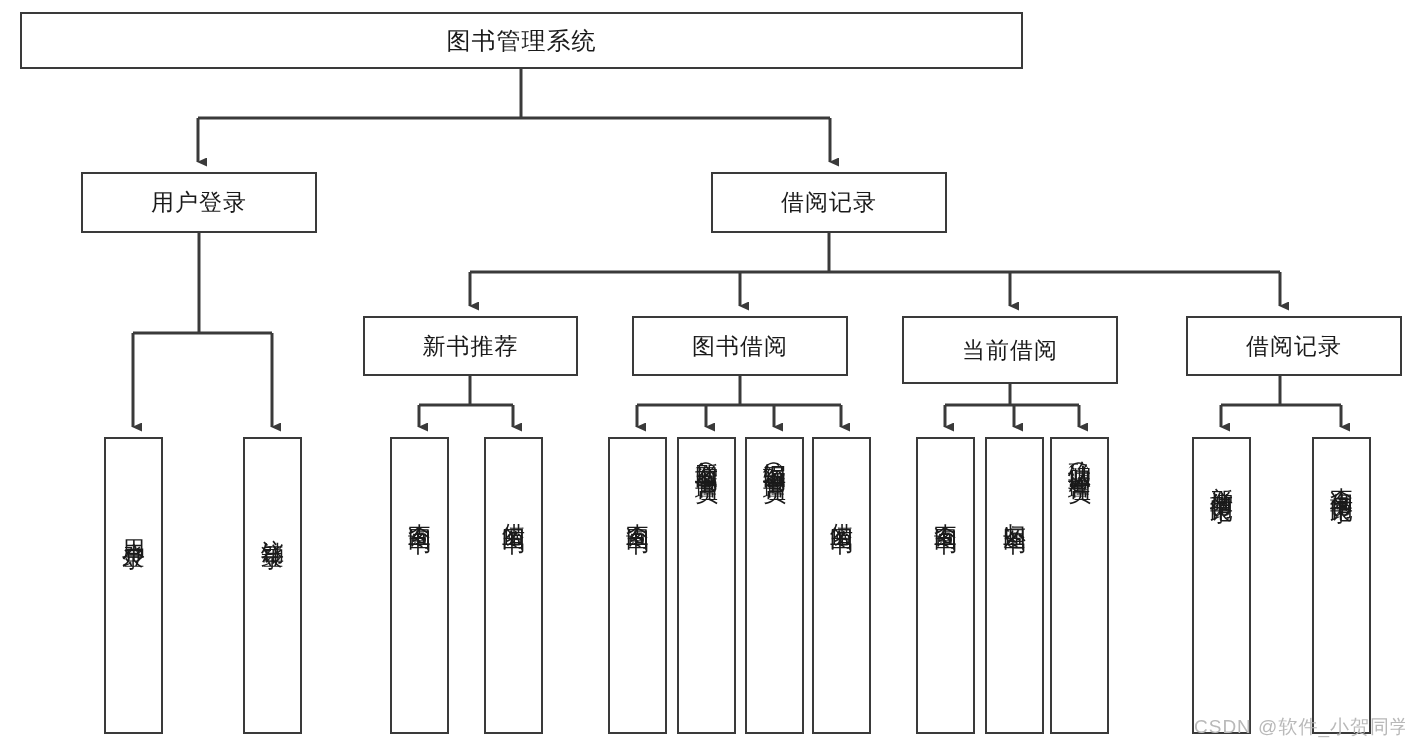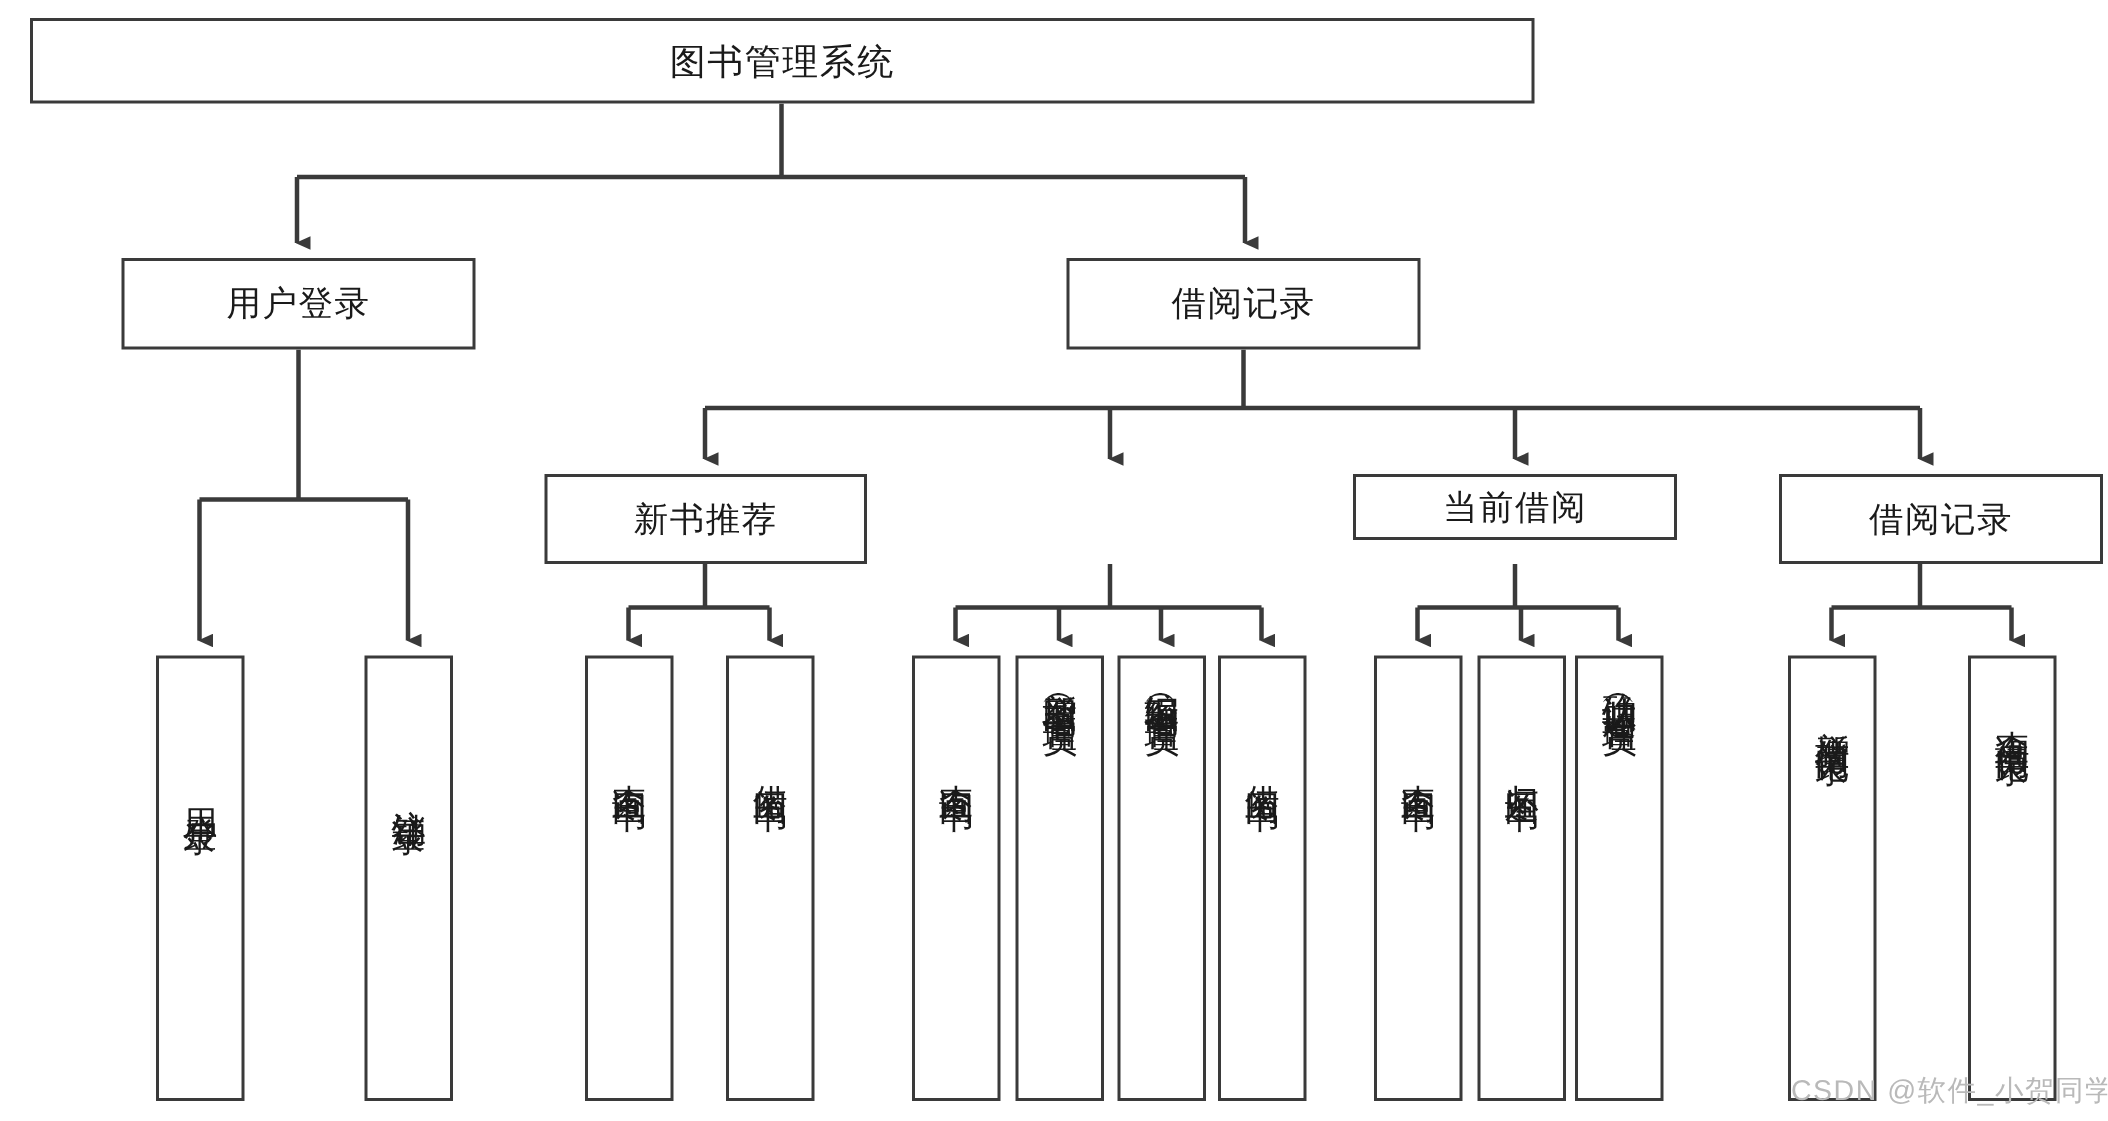--- a/index.html
+++ b/index.html
@@ -129,21 +129,24 @@
   <div class="node horiz" style="left:81px; top:172px; width:236px; height:61px;">
     <span>用户登录</span>
   </div>
   <div class="node horiz" style="left:711px; top:172px; width:236px; height:61px;">
     <span>借阅记录</span>
   </div>
 
   <div class="node horiz" style="left:363px; top:316px; width:215px; height:60px;">
     <span>新书推荐</span>
   </div>
-  <div class="node horiz" style="left:902px; top:316px; width:216px; height:44px;">
+  <div class="node horiz" style="left:632px; top:316px; width:216px; height:60px;">
+    <span>图书借阅</span>
+  </div>
+  <div class="node horiz" style="left:902px; top:316px; width:216px; height:68px;">
     <span>当前借阅</span>
   </div>
   <div class="node horiz" style="left:1172px; top:316px; width:216px; height:60px;margin-left:14px;">
     <span>借阅记录</span>
   </div>
 
   <div class="node leaf center" style="left:104px; top:437px; width:59px; height:297px;">
     <span class="leaf-label" style="margin-top:78px;">用户登录</span>
   </div>
   <div class="node leaf center" style="left:243px; top:437px; width:59px; height:297px;">

